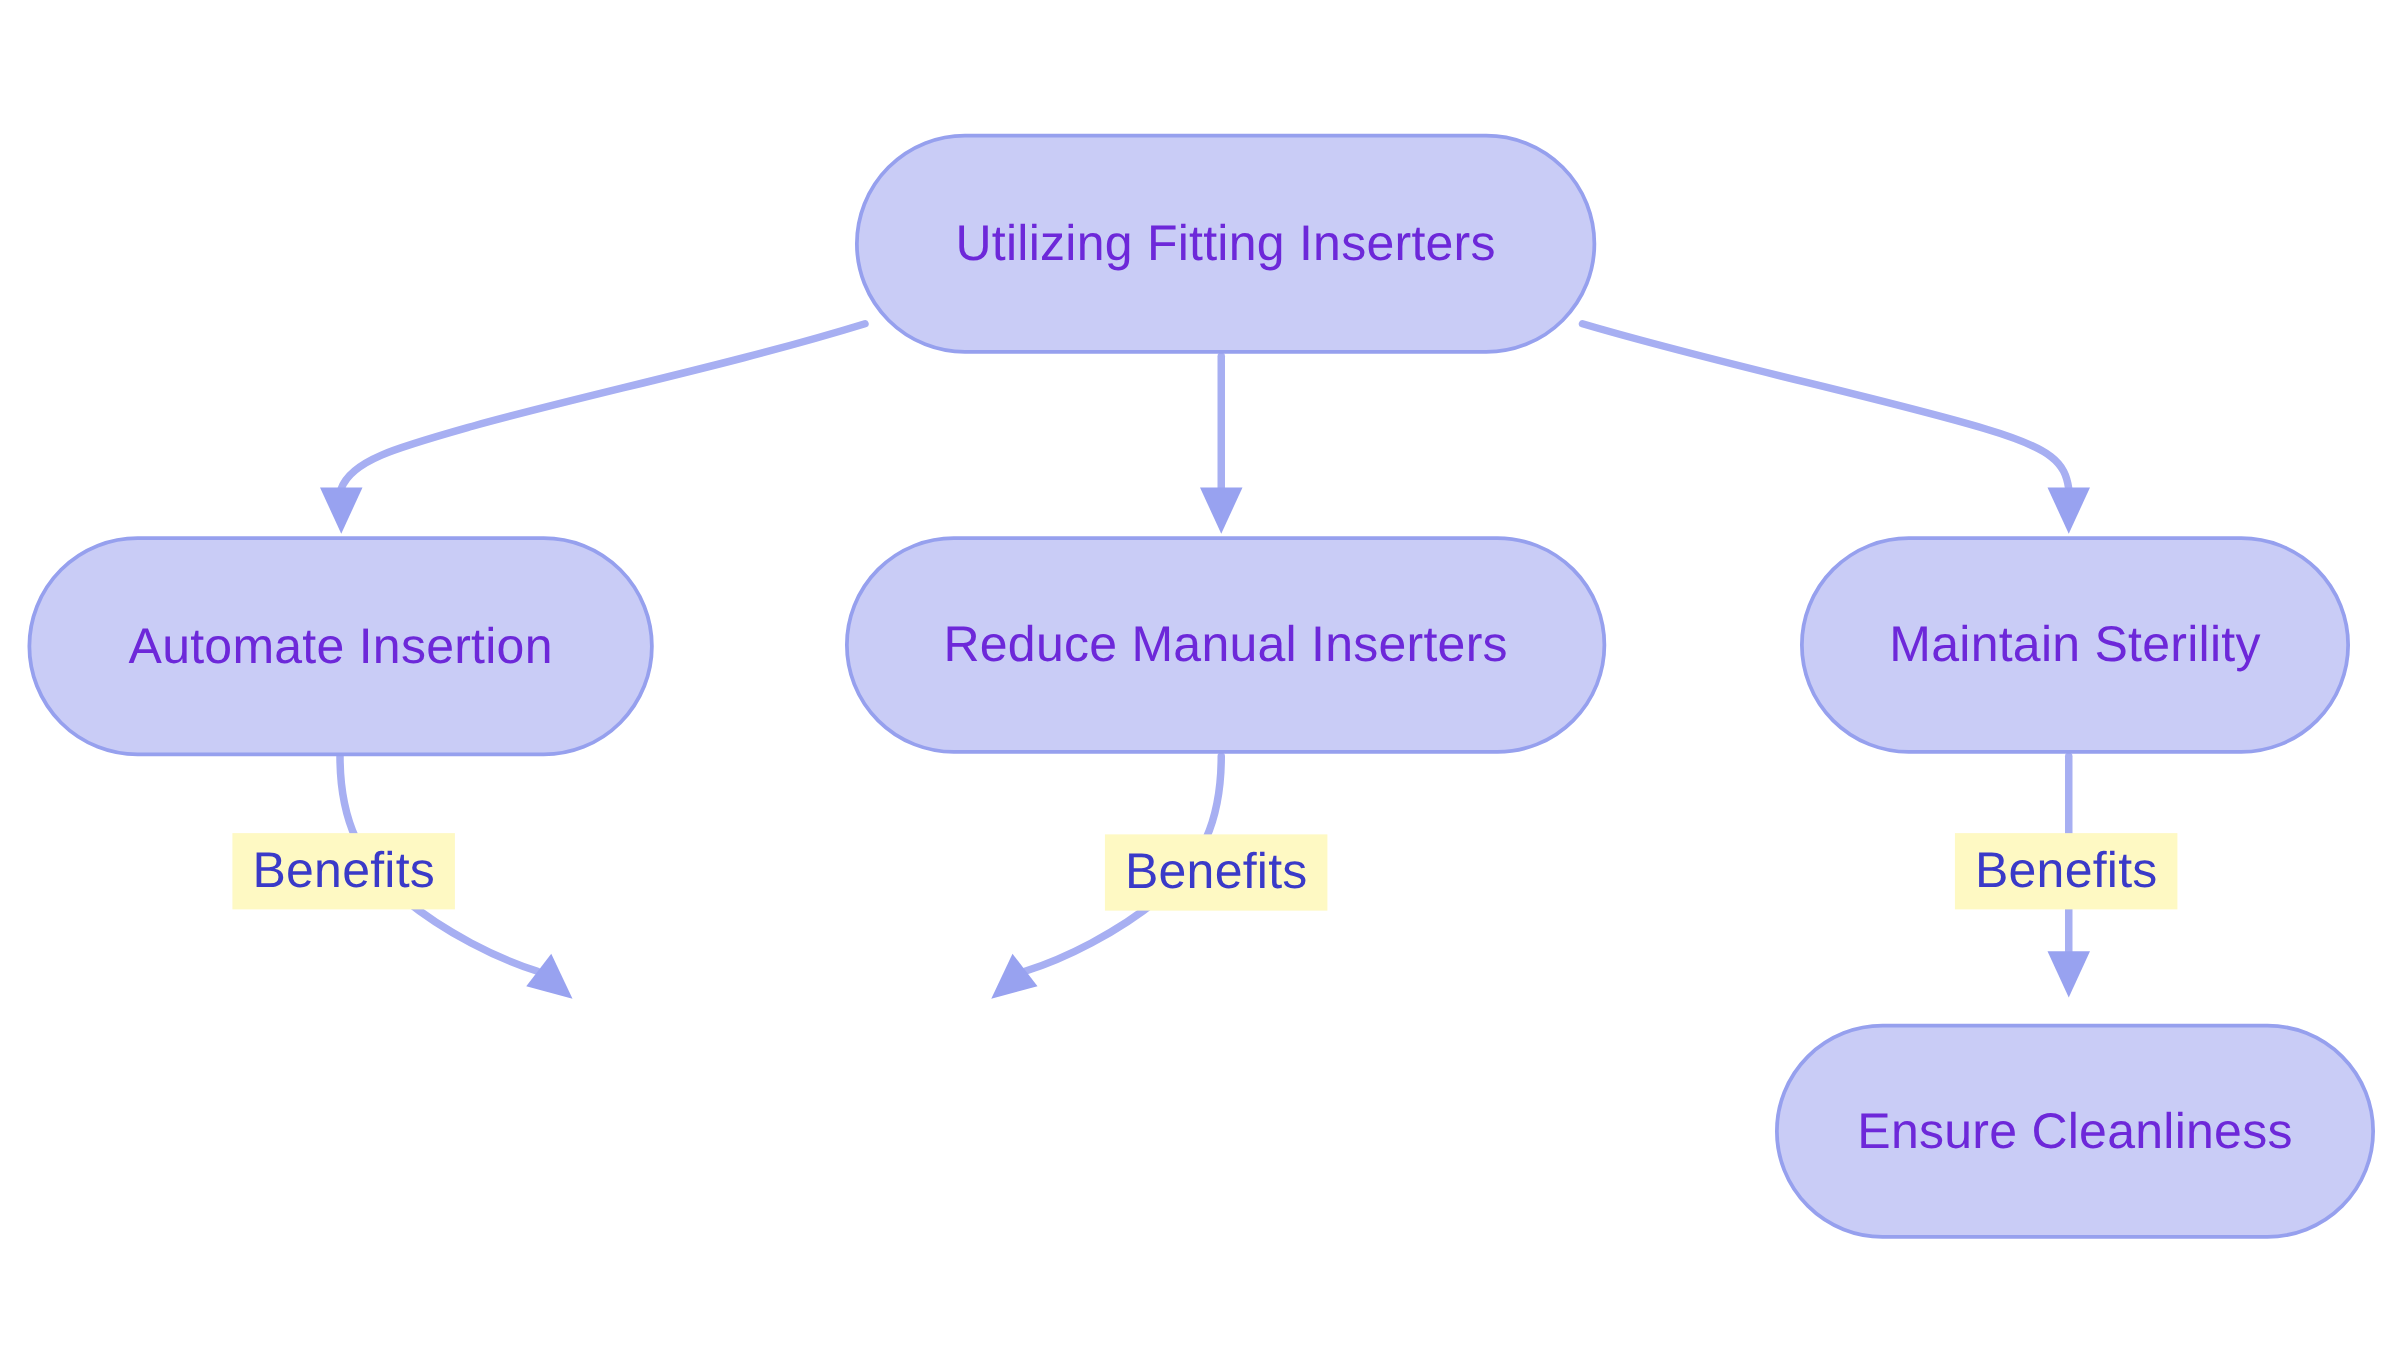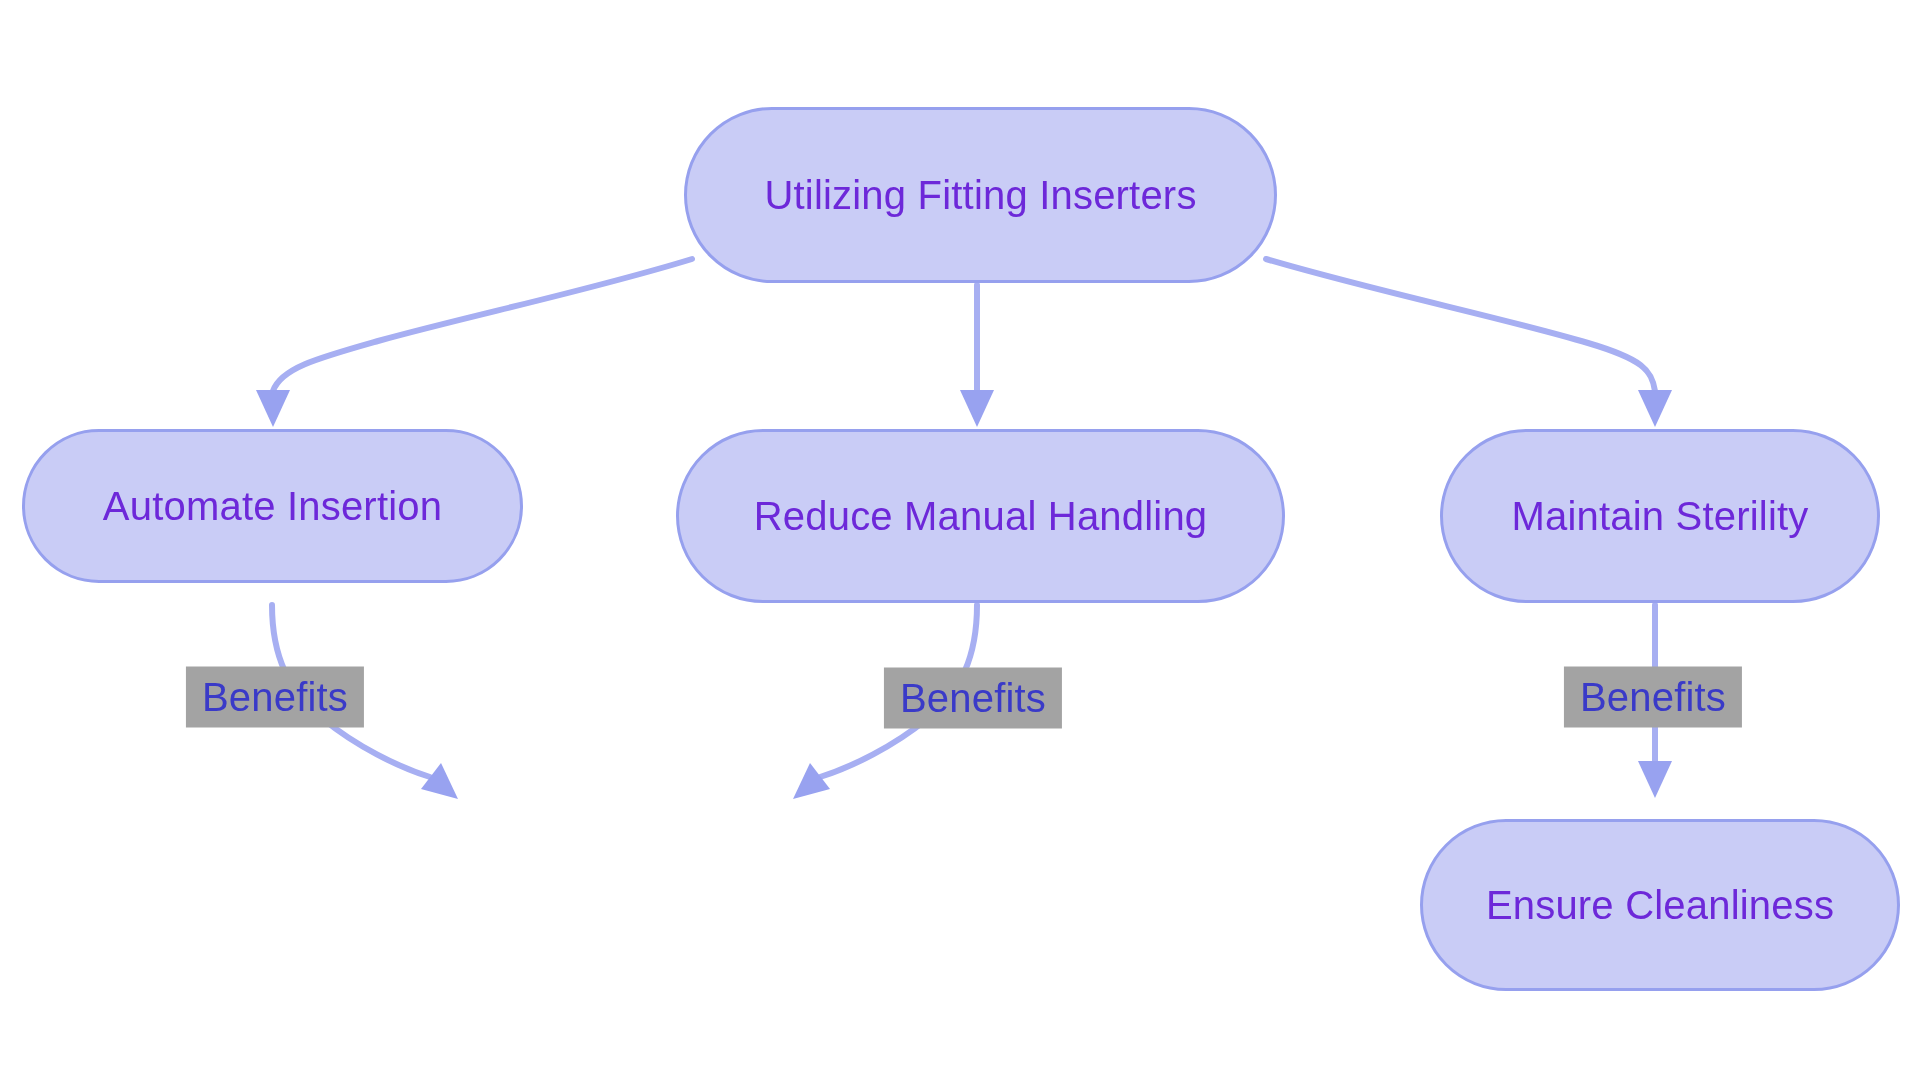--- a/index.html
+++ b/index.html
@@ -32,29 +32,29 @@
     display: flex;
     align-items: center;
     justify-content: center;
     color: #6d28d9;
     font-size: 40px;
     letter-spacing: 0.2px;
     white-space: nowrap;
     text-align: center;
   }
   #node-root     { left: 684px;  top: 107px; width: 593px; height: 176px; }
-  #node-automate { left: 22px;   top: 429px; width: 501px; height: 154px; }
+  #node-automate { left: 22px;   top: 429px; width: 501px; height: 176px; }
   #node-reduce   { left: 676px;  top: 429px; width: 609px; height: 174px; }
   #node-maintain { left: 1440px; top: 429px; width: 440px; height: 174px; }
   #node-boost    { left: 383px;  top: 800px; width: 484px; height: 172px; }
   #node-ensure   { left: 1420px; top: 800px; width: 480px; height: 172px; margin-top: 19px; }
   .edge-label {
     position: absolute;
     transform: translate(-50%, -50%);
-    background: #a3a3a3;
+    background: #fef9c3;
     color: #3a3ac8;
     font-size: 40px;
     letter-spacing: 0.2px;
     padding: 8px 16px;
     white-space: nowrap;
   }
   #edge-label-left   { left: 275px;  top: 697px; }
   #edge-label-middle { left: 973px;  top: 698px; }
   #edge-label-right  { left: 1653px; top: 697px; }
 </style>
@@ -84,21 +84,21 @@
     <polygon class="arrowhead" points="1638,761 1672,761 1655,798"></polygon>
   </svg>
 
   <div class="node" id="node-root">
     <span>Utilizing Fitting Inserters</span>
   </div>
   <div class="node" id="node-automate">
     <span>Automate Insertion</span>
   </div>
   <div class="node" id="node-reduce">
-    <span>Reduce Manual Handling</span>
+    <span>Reduce Manual Inserters</span>
   </div>
   <div class="node" id="node-maintain">
     <span>Maintain Sterility</span>
   </div>
   <div class="node" id="node-ensure">
     <span>Ensure Cleanliness</span>
   </div>
 
   <div class="edge-label" id="edge-label-left">Benefits</div>
   <div class="edge-label" id="edge-label-middle">Benefits</div>

